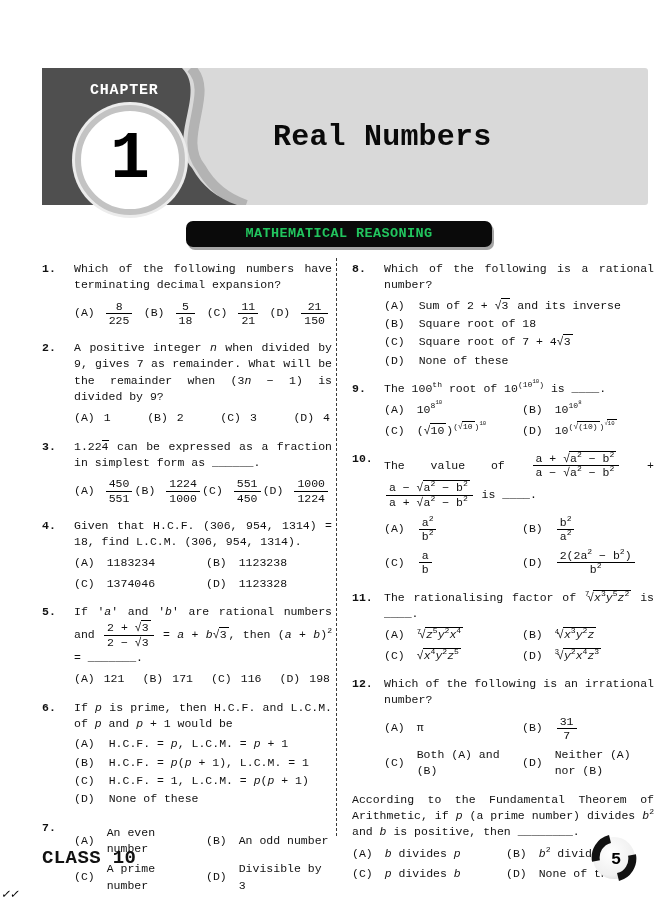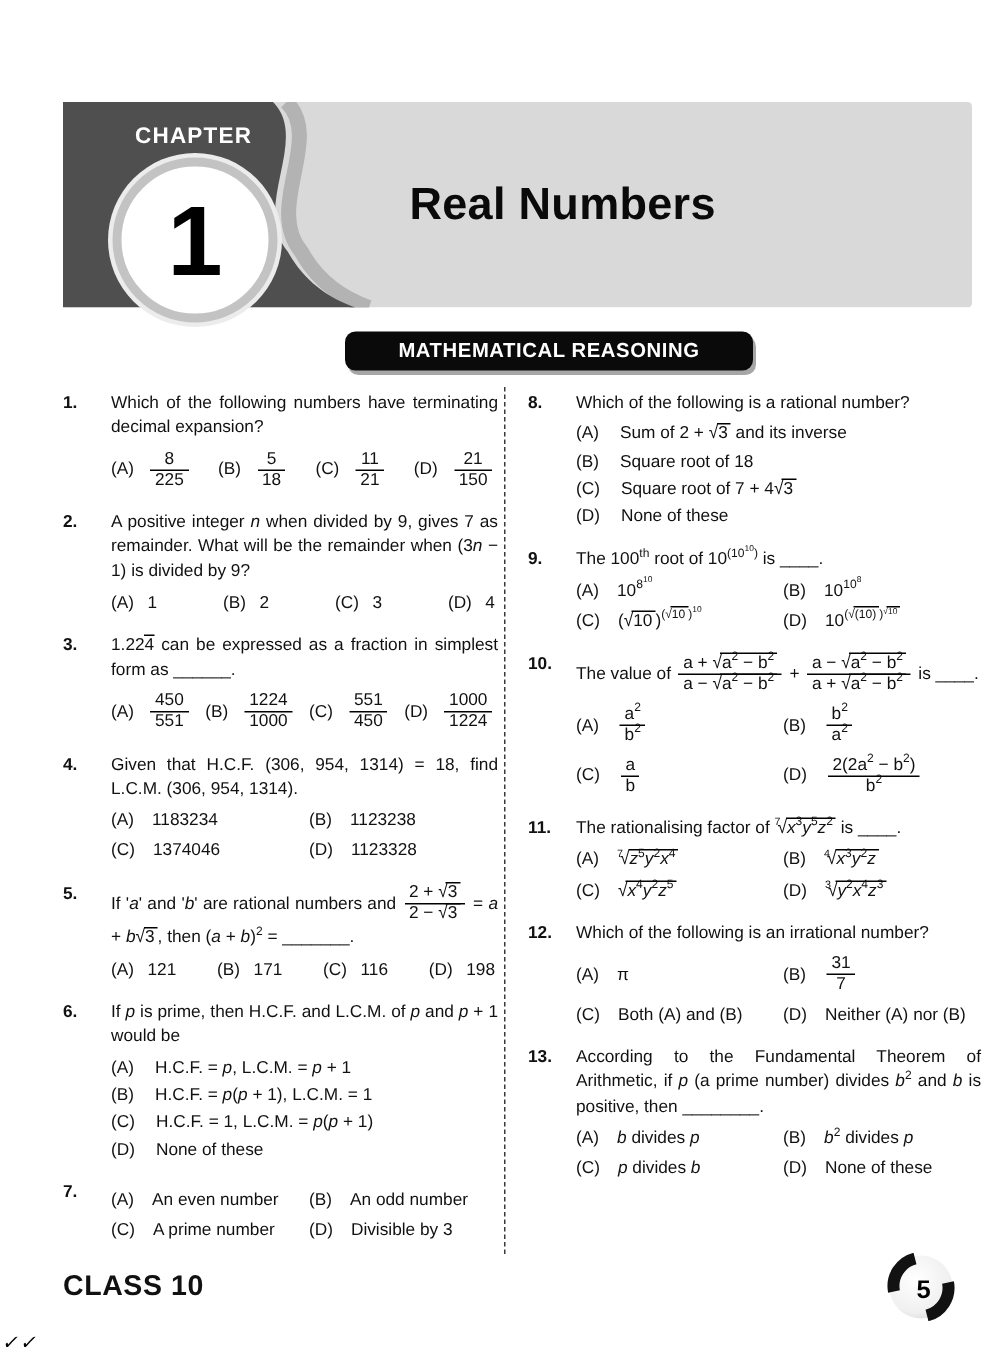--- a/index.html
+++ b/index.html
@@ -1,31 +1,31 @@
 <!DOCTYPE html>
 <html><head>
 <meta charset="utf-8">
 <style>
   html,body{margin:0;padding:0;background:#fff;}
   .page{position:relative;width:672px;height:912px;background:#ffffff;overflow:hidden;
-        font-family:Liberation Sans, sans-serif;color:#111;font-size:11.5px;line-height:1.42;}
+        font-family:Liberation Mono, monospace;color:#111;font-size:11.5px;line-height:1.42;}
   
   .banner{position:absolute;left:42px;top:68px;width:606px;height:137px;}
   .banner svg{position:absolute;left:0;top:0;}
   .chapter-label{position:absolute;left:48px;top:12px;color:#fff;font-weight:700;font-size:15px;letter-spacing:0.8px;}
   .chapter-circle{position:absolute;left:33px;top:37px;width:98px;height:98px;border-radius:50%;
         background:#fff;border:6px solid #c3c3c3;box-shadow:0 0 0 3px #ececec;
         display:flex;align-items:center;justify-content:center;}
   .chapter-num{font-size:66px;font-weight:800;color:#000;line-height:1;}
   .banner-title{position:absolute;left:231px;top:48px;width:300px;text-align:left;
         font-size:30px;font-weight:700;color:#0a0a0a;letter-spacing:0.2px;}
   
-  .section-banner{position:absolute;left:186px;top:221px;width:272px;height:26px;background:#0a0a0a;
-        border-radius:7px;box-shadow:2px 3px 0 rgba(0,0,0,0.35);color:#ffffff;font-weight:700;font-size:13.5px;
-        letter-spacing:0.4px;display:flex;align-items:center;justify-content:center;margin-left:44px;}
+  .section-banner{position:absolute;left:186px;top:221px;width:306px;height:26px;background:#0a0a0a;
+        border-radius:7px;box-shadow:2px 3px 0 rgba(0,0,0,0.35);color:#22c55e;font-weight:700;font-size:13.5px;
+        letter-spacing:0.4px;display:flex;align-items:center;justify-content:center;}
   
   .col{position:absolute;top:261px;}
   .col-left{left:42px;width:290px;}
   .col-right{left:352px;width:302px;}
   .divider{position:absolute;left:336px;top:258px;height:578px;border-left:1.5px dashed #3a3a3a;}
   
   .q{display:flex;margin-bottom:12px;}
   .qno{width:32px;font-weight:700;flex:none;}
   .qbody{flex:1;min-width:0;}
   .stem{text-align:justify;}
@@ -407,21 +407,20 @@
               <span class="octx">Both (A) and (B)</span>
             </span>
             <span class="opt">
               <span class="lbl">(D)</span>
               <span class="octx">Neither (A) nor (B)</span>
             </span>
           </div>
         </div>
       </div>
       <div class="q">
-        <div class="qno">13.</div>
         <div class="qbody">
           <div class="stem">According to the Fundamental Theorem of Arithmetic, if <span class="var">p</span> (a prime number) divides <span class="var">b</span><sup class="sp">2</sup> and <span class="var">b</span> is positive, then ________.</div>
           <div class="opts-grid">
             <span class="opt">
               <span class="lbl">(A)</span>
               <span class="octx"><span class="var">b</span> divides <span class="var">p</span></span>
             </span>
             <span class="opt">
               <span class="lbl">(B)</span>
               <span class="octx"><span class="var">b</span><sup class="sp">2</sup> divides <span class="var">p</span></span>

